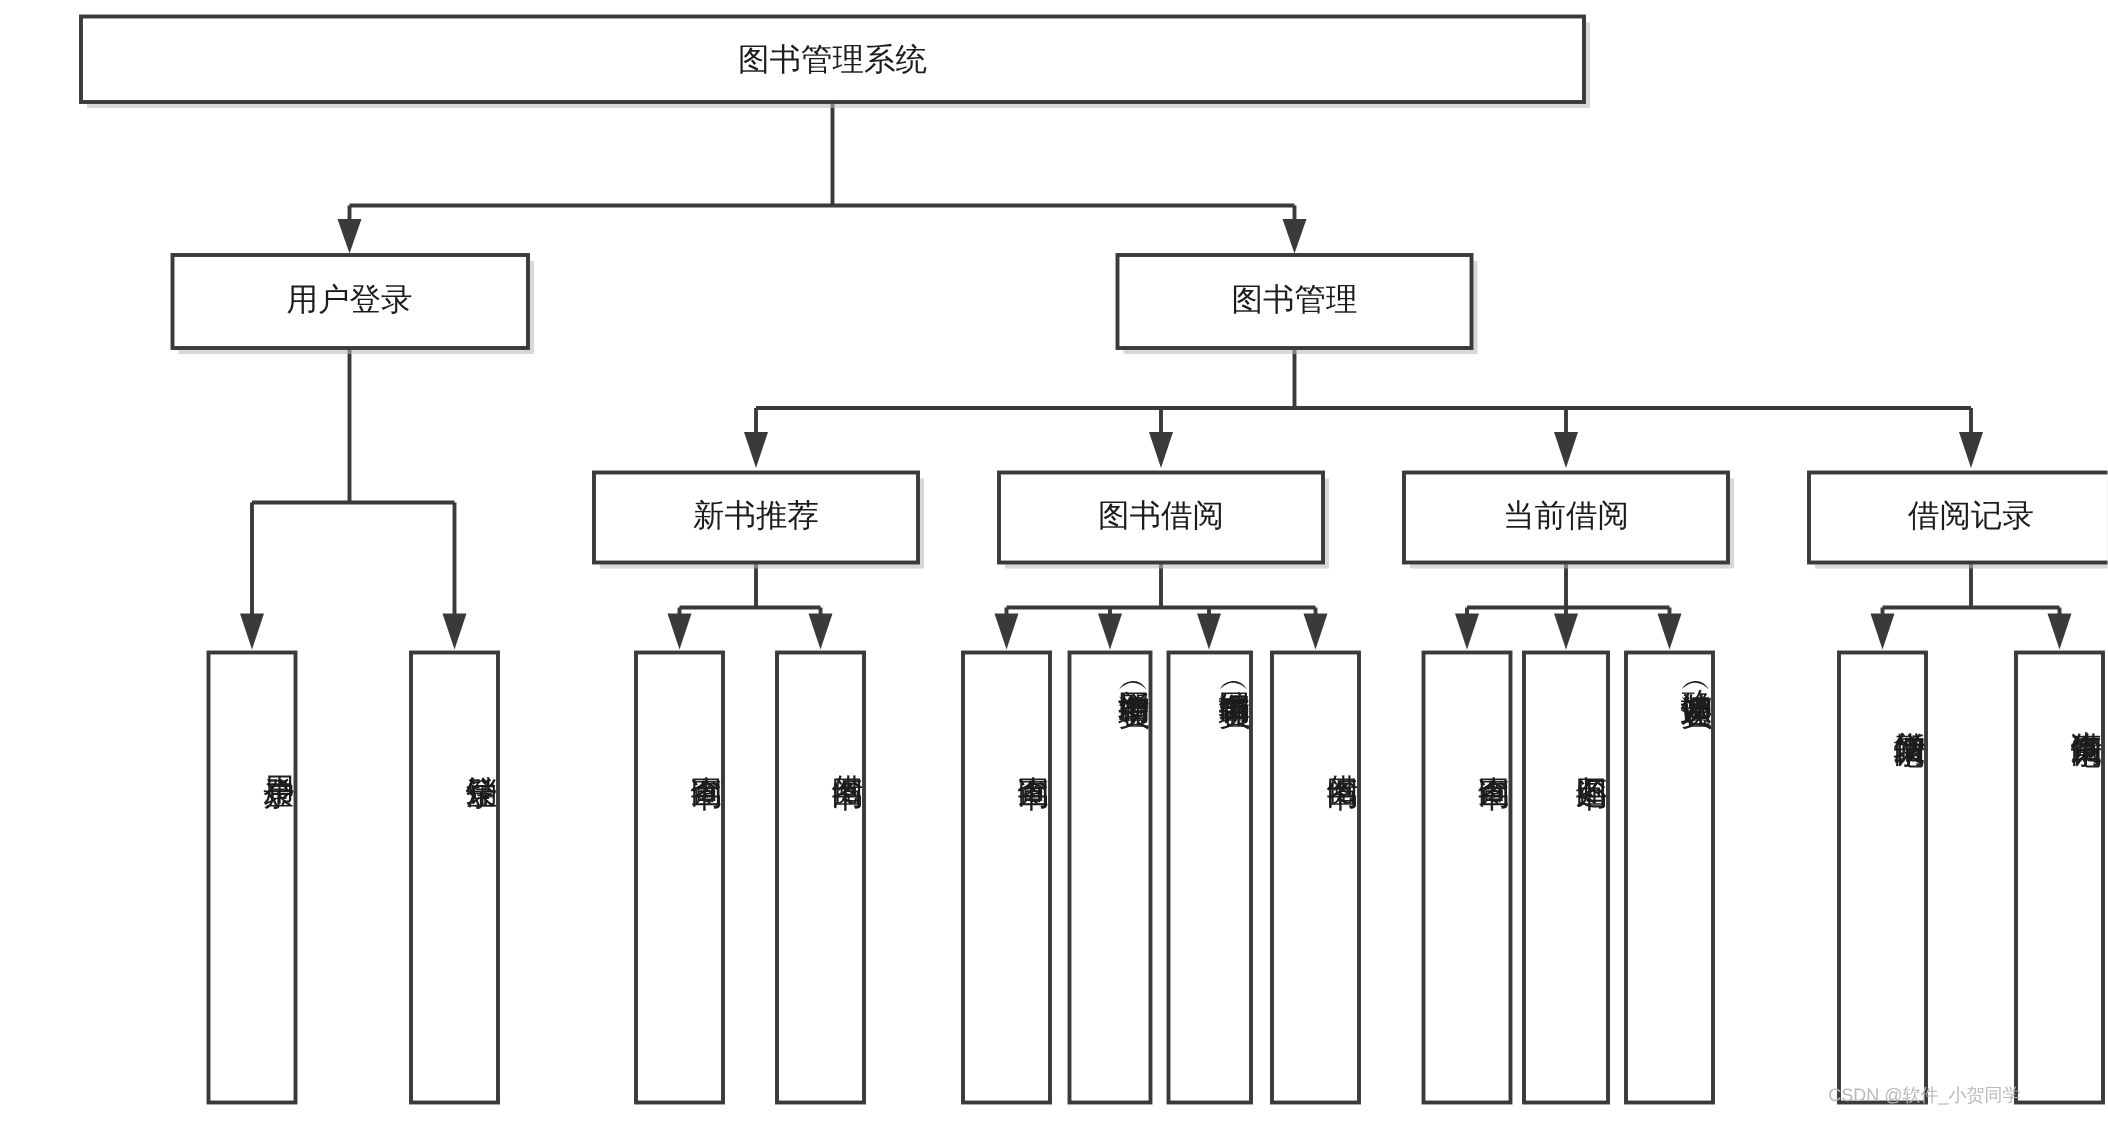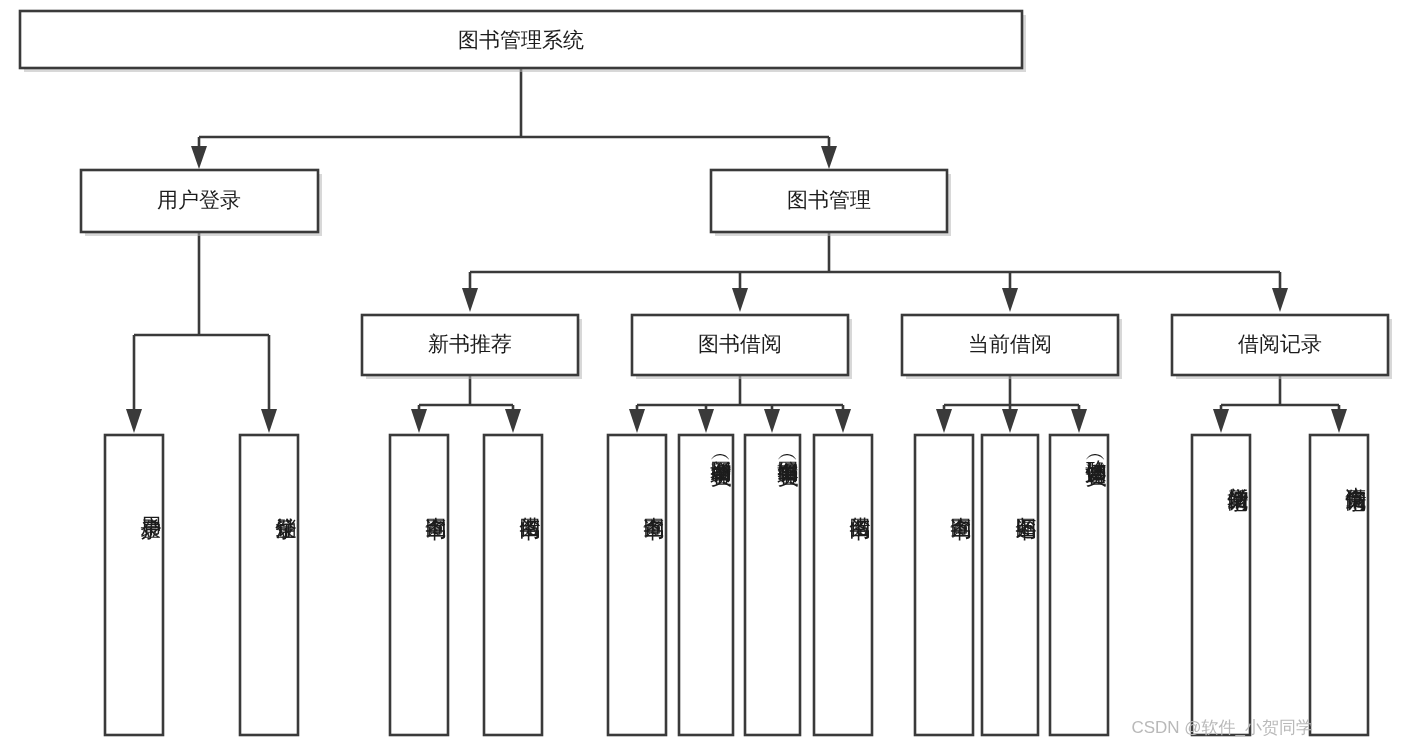--- a/index.html
+++ b/index.html
@@ -11,20 +11,21 @@
     width: 1405px;
     height: 747px;
     font-family: "Liberation Sans", "DejaVu Sans", sans-serif;
     overflow: hidden;
     position: relative;
   }
   #diagram-root {
     position: relative;
     width: 1327px;
     height: 747px;
+    margin-left: 34px;
   }
   svg#flow {
     position: absolute;
     top: 0;
     left: 0;
     width: 1405px;
     height: 747px;
   }
   .node-rect {
     fill: #ffffff;
@@ -65,21 +66,21 @@
     letter-spacing: 1px;
     text-align: center;
     white-space: nowrap;
     pointer-events: none;
   }
   .watermark {
     position: absolute;
     right: 14px;
     bottom: 8px;
     font-family: "Liberation Sans", "DejaVu Sans", sans-serif;
-    font-size: 17px;
+    font-size: 12px;
     color: #b9b9b9;
     white-space: nowrap;
     user-select: none;
   }
 </style>
 </head>
 <body>
 
 <div id="diagram-root">
 

